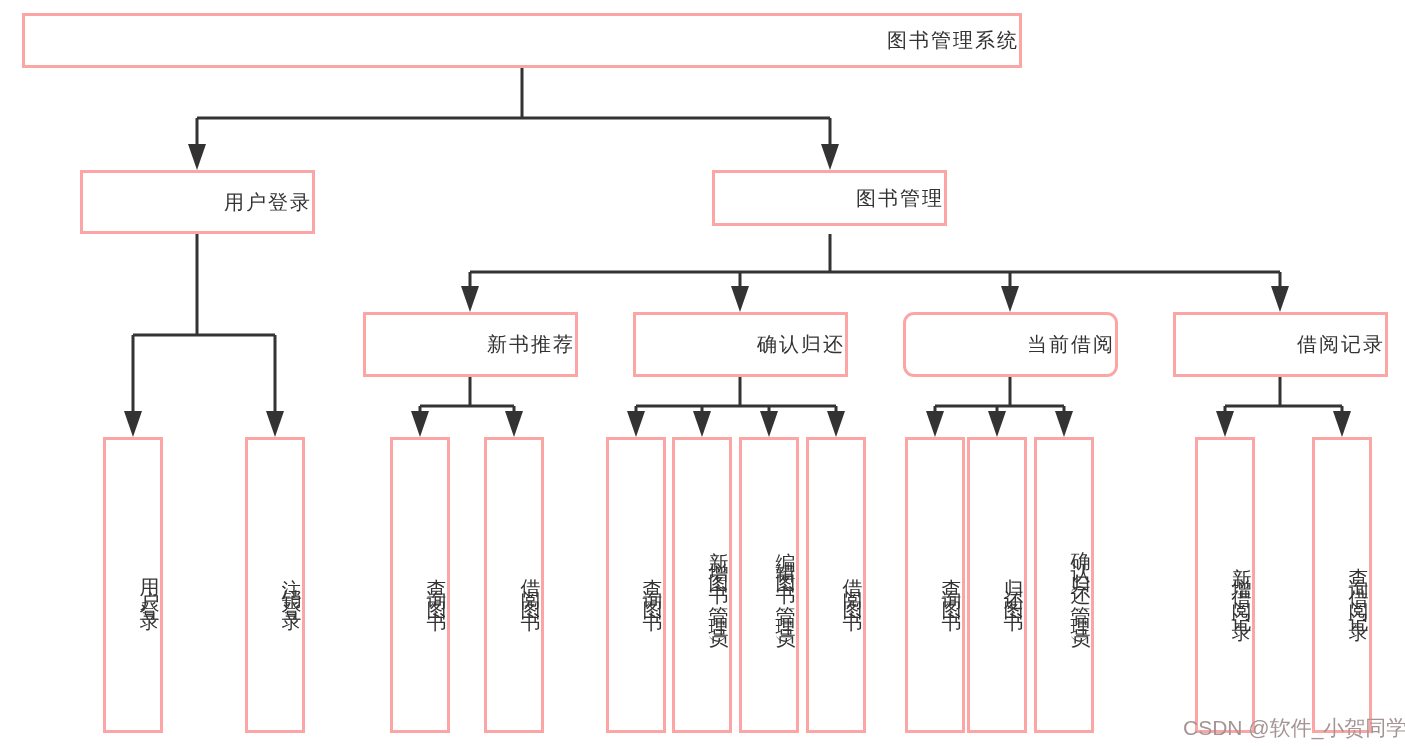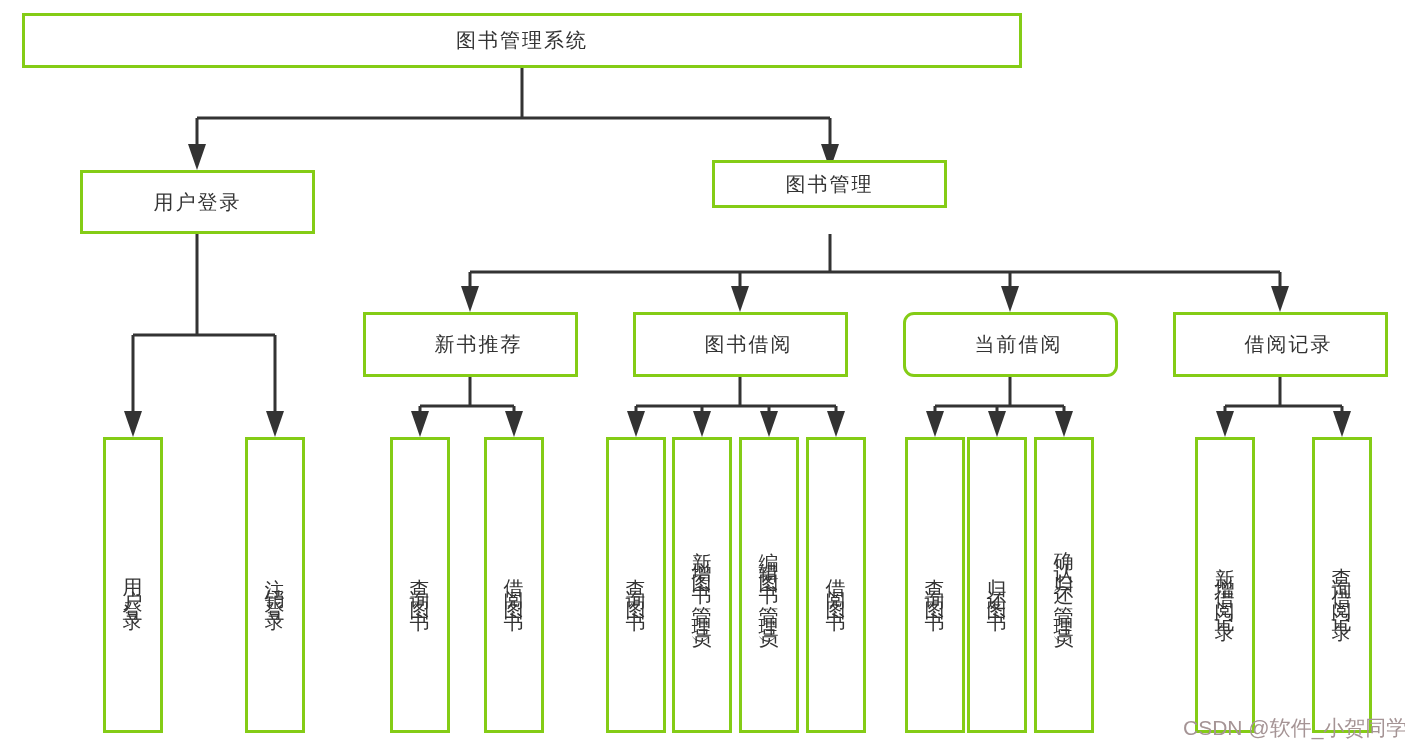--- a/index.html
+++ b/index.html
@@ -16,42 +16,42 @@
   }
   .connector-svg{
     position:absolute;
     left:0;top:0;
     width:1405px;
     height:747px;
   }
   .node{
     position:absolute;
     background:#ffffff;
-    border:3px solid #84cc16;
+    border:3px solid #fca5a5;
     display:flex;
     align-items:center;
-    justify-content:center;
+    justify-content:flex-end;
     box-sizing:border-box;
   }
   .node .lbl{
     color:#333333;
     font-size:20px;
     letter-spacing:2px;
     white-space:nowrap;
   }
   .node.leaf .lbl{
     writing-mode:vertical-rl;
     letter-spacing:11px;
     line-height:1;
   }
   
   .n-root      {left:22px;  top:13px;  width:1000px; height:55px;}
   
   .n-l2-a      {left:80px;  top:170px; width:235px;  height:64px;}
-  .n-l2-b      {left:712px; top:160px; width:235px;  height:48px;}
+  .n-l2-b      {left:712px; top:170px; width:235px;  height:56px;}
   
   .n-l3        {top:312px; width:215px; height:65px;padding-left:16px;}
   .n-l3-a{left:363px;} .n-l3-b{left:633px;} .n-l3-c{left:903px;border-radius:11px;} .n-l3-d{left:1173px;font-family:Liberation Serif, serif;}
   
   .leaf        {top:437px; width:60px; height:296px;}
   .lf-1{left:103px;} .lf-2{left:245px;}
   .lf-3{left:390px;} .lf-4{left:484px;}
   .lf-5{left:606px;} .lf-6{left:672px;} .lf-7{left:739px;} .lf-8{left:806px;}
   .lf-9{left:905px;} .lf-10{left:967px;} .lf-11{left:1034px;}
   .lf-12{left:1195px;} .lf-13{left:1312px;}
@@ -122,21 +122,21 @@
     <span class="lbl">用户登录</span>
   </div>
   <div class="node n-l2-b">
     <span class="lbl">图书管理</span>
   </div>
 
   <div class="node n-l3 n-l3-a">
     <span class="lbl">新书推荐</span>
   </div>
   <div class="node n-l3 n-l3-b">
-    <span class="lbl">图书借阅</span>
+    <span class="lbl">确认归还</span>
   </div>
   <div class="node n-l3 n-l3-c">
     <span class="lbl">当前借阅</span>
   </div>
   <div class="node n-l3 n-l3-d">
     <span class="lbl">借阅记录</span>
   </div>
 
   <div class="node leaf lf-1">
     <span class="lbl">用户登录</span>

